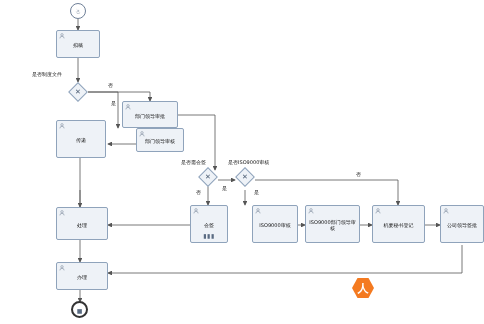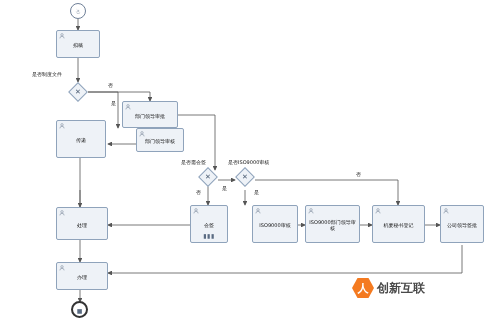--- a/index.html
+++ b/index.html
@@ -259,14 +259,13 @@
 <div class="edgelabel" style="left:228px;top:159px;">是否ISO9000审核</div>
 <div class="edgelabel" style="left:196px;top:189px;">否</div>
 <div class="edgelabel" style="left:222px;top:185px;">是</div>
 <div class="edgelabel" style="left:254px;top:189px;">是</div>
 <div class="edgelabel" style="left:356px;top:171px;">否</div>
 
 <div id="wm">
   <div class="hex">
     <span>人</span>
   </div>
-  <div class="wtxt">创新互联</div>
 </div>
 
 </body></html>

